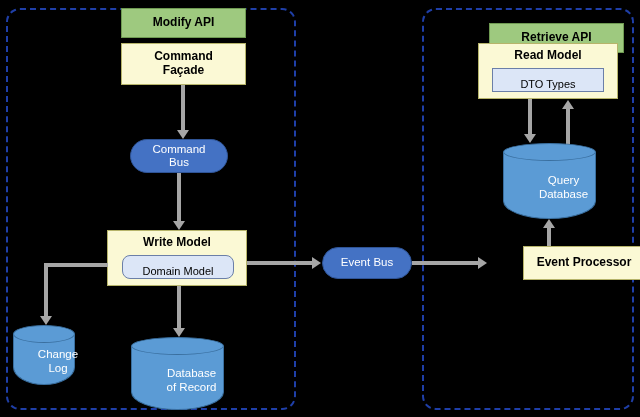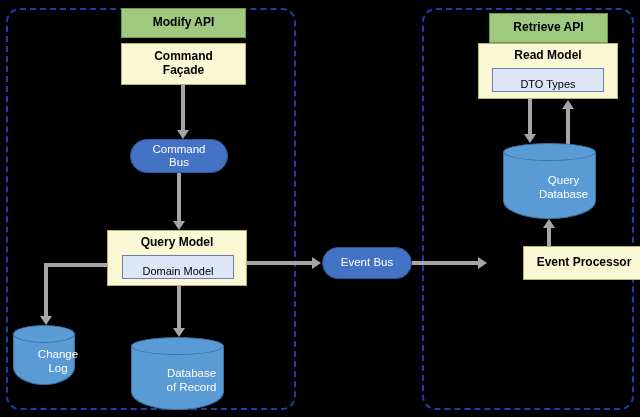--- a/index.html
+++ b/index.html
@@ -156,23 +156,23 @@
 
   <div class="pill" style="left:130px; top:139px; width:98px; height:34px; flex-direction:column;">
     <span>Command</span>
     <span>Bus</span>
   </div>
 
   <div class="arrow-line" style="left:177px; top:173px; width:4px; height:50px;"></div>
   <div class="arrow-head ah-down" style="left:173px; top:221px;"></div>
 
   <div class="box yellow" style="left:107px; top:230px; width:140px; height:56px; flex-direction:column; justify-content:flex-start; padding-top:5px;">
-    <span>Query Model</span>
-  </div>
-  <div class="box inner-blue" style="left:122px; top:255px; width:112px; height:24px;">
+    <span>Write Model</span>
+  </div>
+  <div class="box inner-blue" style="left:122px; top:255px; width:112px; height:24px;border-radius:8px;">
     <span>Domain Model</span>
   </div>
 
   <div class="arrow-line" style="left:44px; top:263px; width:64px; height:4px;"></div>
   <div class="arrow-line" style="left:44px; top:263px; width:4px; height:55px;"></div>
   <div class="arrow-head ah-down" style="left:40px; top:316px;"></div>
 
   <div class="cyl" style="left:13px; top:325px; width:62px; height:60px;">
     <div class="body"></div>
     <div class="top"></div>
@@ -197,21 +197,21 @@
   <div class="arrow-line" style="left:247px; top:261px; width:67px; height:4px;"></div>
   <div class="arrow-head ah-right" style="left:312px; top:257px;"></div>
 
   <div class="pill" style="left:322px; top:247px; width:90px; height:32px;">
     <span>Event Bus</span>
   </div>
 
   <div class="arrow-line" style="left:412px; top:261px; width:68px; height:4px;"></div>
   <div class="arrow-head ah-right" style="left:478px; top:257px;"></div>
 
-  <div class="box green" style="left:489px; top:13px; width:119px; height:30px;">
+  <div class="box green" style="left:489px; top:23px; width:135px; height:30px;">
     <span>Retrieve API</span>
   </div>
 
   <div class="box yellow" style="left:478px; top:43px; width:140px; height:56px; flex-direction:column; justify-content:flex-start; padding-top:5px;">
     <span>Read Model</span>
   </div>
   <div class="box inner-blue" style="left:492px; top:68px; width:112px; height:24px;">
     <span>DTO Types</span>
   </div>
 

